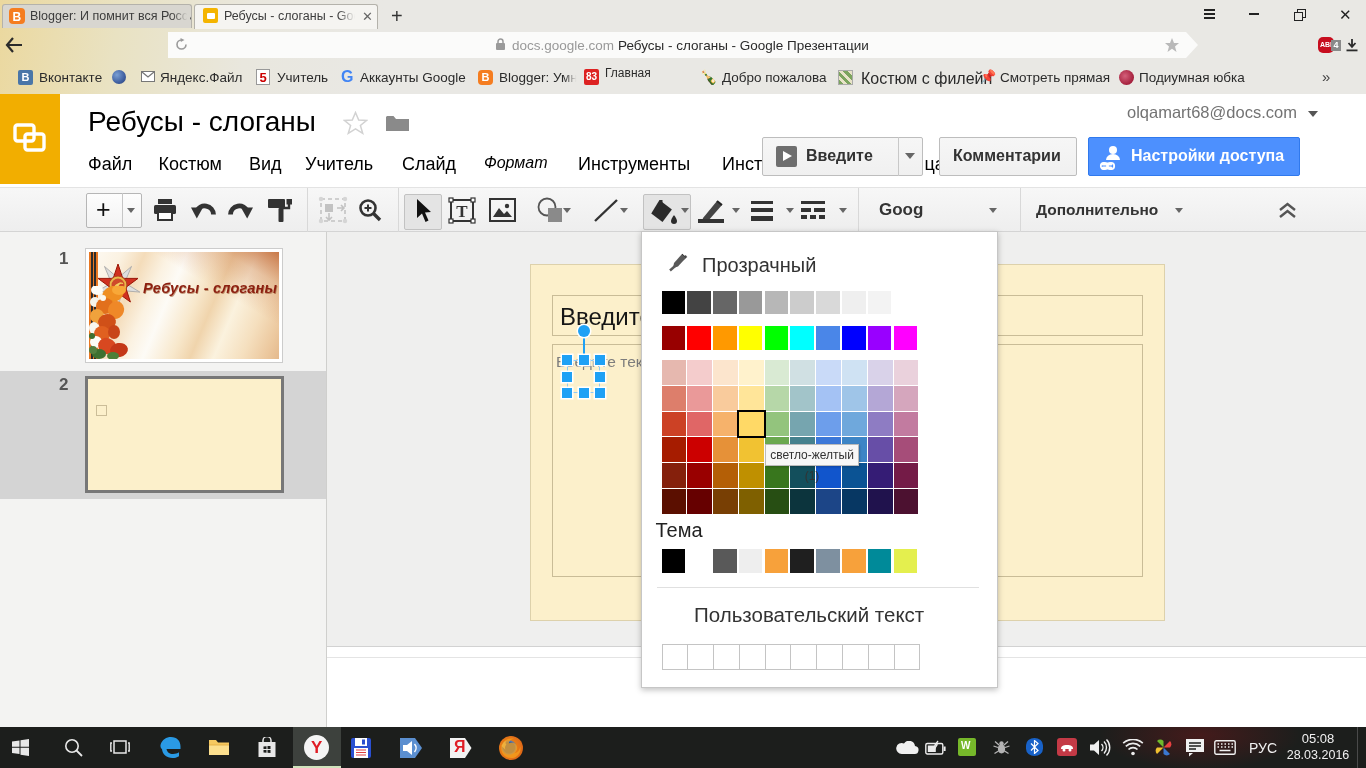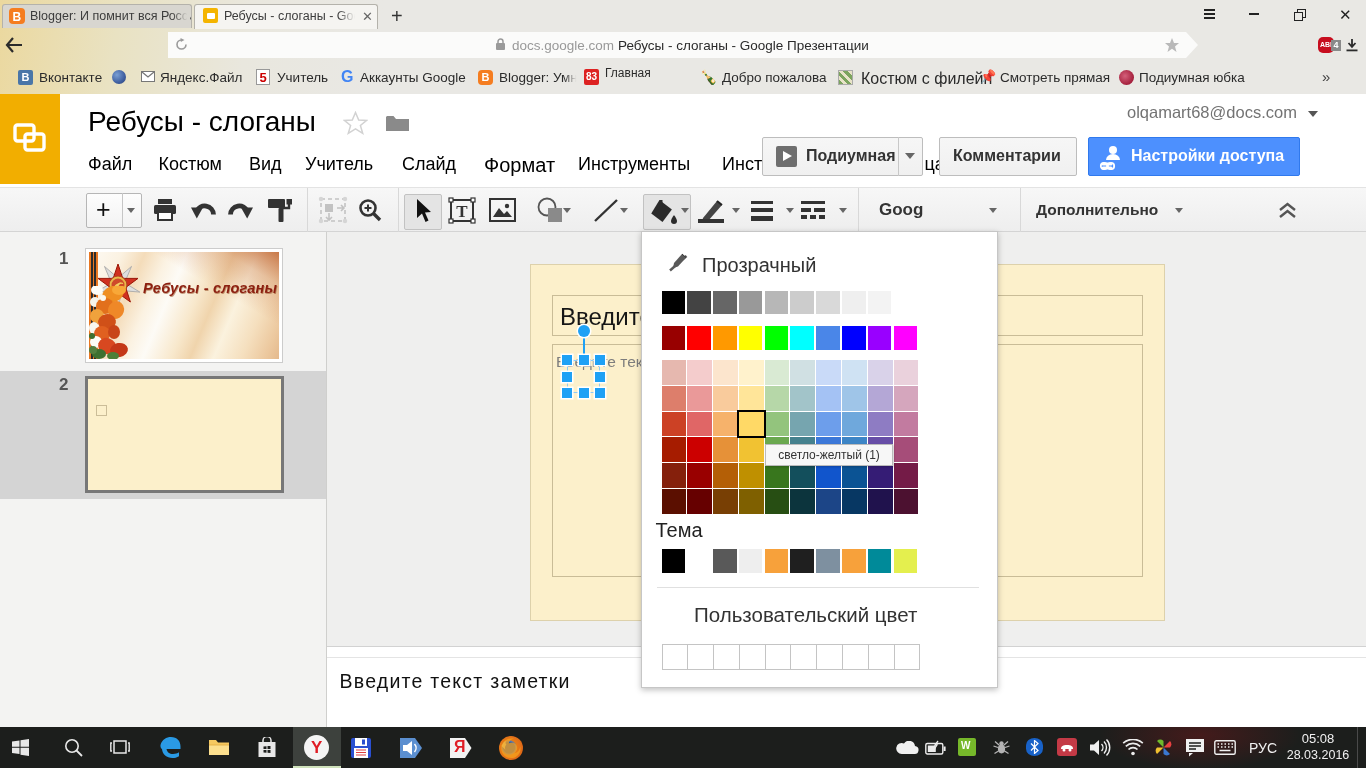--- a/index.html
+++ b/index.html
@@ -111,32 +111,32 @@
     </svg>
   <svg class="abs" style="left:385px;top:20px;" width="25" height="19" viewBox="0 0 25 19">
       <path d="M1 3 L1 17 L24 17 L24 5 L11 5 L8.5 2 L2 2 Z" fill="#8a8a8a"></path>
     </svg>
 
   <div class="abs" style="left:88px;top:59.5px;font-size:18px;color:#000;">Файл</div>
   <div class="abs" style="left:158.5px;top:59.5px;font-size:18px;color:#000;">Костюм</div>
   <div class="abs" style="left:249px;top:59.5px;font-size:18px;color:#000;">Вид</div>
   <div class="abs" style="left:305px;top:59.5px;font-size:18px;color:#000;">Учитель</div>
   <div class="abs" style="left:402px;top:59.5px;font-size:18px;color:#000;">Слайд</div>
-  <div class="abs" style="left:484px;top:59.5px;font-size:20px;color:#000;">Формат</div>
+  <div class="abs" style="left:484px;top:59.5px;font-size:16px;color:#000;font-style:italic;">Формат</div>
   <div class="abs" style="left:578px;top:59.5px;font-size:18px;color:#000;">Инструменты</div>
   <div class="abs" style="left:722px;top:59.5px;font-size:18px;color:#000;">Инструменты</div>
 
   <div class="abs" style="left:1127px;top:8.5px;font-size:16.5px;color:#737373;">olqamart68@docs.com</div>
   <div class="abs" style="left:1308px;top:17px;width:0;height:0;border-left:5.5px solid transparent;border-right:5.5px solid transparent;border-top:6px solid #555;"></div>
 
   <div class="abs" style="left:762px;top:43px;width:161px;height:39px;background:linear-gradient(#f6f6f6,#f0f0f0);border:1px solid #bdbdbd;border-radius:2px;"></div>
   <div class="abs" style="left:898px;top:43px;width:1px;height:39px;background:#c8c8c8;"></div>
   <div class="abs" style="left:776px;top:52px;width:21px;height:21px;background:#6e6e6e;border-radius:2px;"></div>
   <div class="abs" style="left:783px;top:57px;width:0;height:0;border-top:5.5px solid transparent;border-bottom:5.5px solid transparent;border-left:9px solid #fff;"></div>
-  <div class="abs" style="left:806px;top:53px;font-size:16px;font-weight:bold;color:#333;">Подиумная</div>
+  <div class="abs" style="left:806px;top:53px;font-size:16px;font-weight:bold;color:#333;">Введите</div>
   <div class="abs" style="left:905px;top:59px;width:0;height:0;border-left:5px solid transparent;border-right:5px solid transparent;border-top:6px solid #666;"></div>
 
   <div class="abs" style="left:924.5px;top:59.5px;font-size:18px;color:#000;">ца</div>
 
   <div class="abs" style="left:939px;top:43px;width:138px;height:39px;background:linear-gradient(#f6f6f6,#f0f0f0);border:1px solid #bdbdbd;border-radius:2px;"></div>
   <div class="abs" style="left:953px;top:53px;font-size:16px;font-weight:bold;color:#333;">Комментарии</div>
 
   <div class="abs" style="left:1088px;top:43px;width:212px;height:39px;background:#4d90fe;border:1px solid #3079ed;border-radius:2px;"></div>
   <svg class="abs" style="left:1099px;top:50px;" width="26" height="26" viewBox="0 0 26 26">
       <circle cx="14" cy="6" r="4" fill="#fff"></circle>
@@ -343,21 +343,20 @@
 <div class="abs" style="left:578.5px;top:355px;width:10px;height:10px;background:#1fa1f5;box-shadow:0 0 0 1.5px #fff;"></div>
 <div class="abs" style="left:595px;top:355px;width:10px;height:10px;background:#1fa1f5;box-shadow:0 0 0 1.5px #fff;"></div>
 <div class="abs" style="left:562px;top:371.5px;width:10px;height:10px;background:#1fa1f5;box-shadow:0 0 0 1.5px #fff;"></div>
 <div class="abs" style="left:595px;top:371.5px;width:10px;height:10px;background:#1fa1f5;box-shadow:0 0 0 1.5px #fff;"></div>
 <div class="abs" style="left:562px;top:388px;width:10px;height:10px;background:#1fa1f5;box-shadow:0 0 0 1.5px #fff;"></div>
 <div class="abs" style="left:578.5px;top:388px;width:10px;height:10px;background:#1fa1f5;box-shadow:0 0 0 1.5px #fff;"></div>
 <div class="abs" style="left:595px;top:388px;width:10px;height:10px;background:#1fa1f5;box-shadow:0 0 0 1.5px #fff;"></div>
 
 <div class="abs" style="left:327px;top:646px;width:1039px;height:81px;background:#fff;border-top:1px solid #d2d2d2;">
   <div class="abs" style="left:0;top:10px;width:1039px;height:1px;background:#e4e4e4;"></div>
-  <div class="abs" style="left:12.5px;top:22.5px;font-size:19.5px;letter-spacing:1.25px;color:#111;">Введите текст заметки</div>
 </div>
 
 <div class="abs" id="colordrop" style="left:641px;top:231px;width:357px;height:457px;background:#fff;border:1px solid #c6c6c6;box-shadow:0 2px 6px rgba(0,0,0,0.25);">
 <svg class="abs" style="left:27px;top:20px;" width="19" height="20" viewBox="0 0 19 20">
       <path d="M5 11 L13 2 L17 5.5 L9 14.5 L4 16 Z" fill="#5a5a5a"></path>
       <path d="M1 18.5 L17.5 4" stroke="#5a5a5a" stroke-width="2.4"></path>
       <path d="M13 2 L17 5.5" stroke="#333" stroke-width="1"></path>
     </svg>
 <div class="abs" style="left:60px;top:22px;font-size:20px;color:#333;">Прозрачный</div>
 <div class="crow" style="left:19.5px;top:58.5px;">
@@ -449,36 +448,36 @@
       <i style="background:#660000;"></i>
       <i style="background:#783f04;"></i>
       <i style="background:#7f6000;"></i>
       <i style="background:#274e13;"></i>
       <i style="background:#0c343d;"></i>
       <i style="background:#1c4587;"></i>
       <i style="background:#073763;"></i>
       <i style="background:#20124d;"></i>
       <i style="background:#4c1130;"></i>
     </div>
-<div class="abs" style="left:123px;top:212px;width:128px;height:22px;background:#f7f7f7;border:1px solid #bbb;box-shadow:1px 1px 2px rgba(0,0,0,0.2);font-size:12px;color:#333;text-align:center;line-height:21px;z-index:4;">светло-желтый (1)</div>
+<div class="abs" style="left:123px;top:212px;width:94px;height:22px;background:#f7f7f7;border:1px solid #bbb;box-shadow:1px 1px 2px rgba(0,0,0,0.2);font-size:12px;color:#333;text-align:center;line-height:21px;z-index:4;">светло-желтый (1)</div>
 <div class="abs" style="left:13.5px;top:287px;font-size:20px;color:#222;">Тема</div>
 <div class="crow" style="left:19.5px;top:317px;">
       <i style="background:#000000;"></i>
       <i style="background:#ffffff;"></i>
       <i style="background:#595959;"></i>
       <i style="background:#eeeeee;"></i>
       <i style="background:#f7a13b;"></i>
       <i style="background:#1f1f1f;"></i>
       <i style="background:#7e90a0;"></i>
       <i style="background:#f7a13b;"></i>
       <i style="background:#008a99;"></i>
       <i style="background:#e4ef4e;"></i>
     </div>
 <div class="abs" style="left:15px;top:355px;width:322px;height:1px;background:#e0e0e0;"></div>
-<div class="abs" style="left:52px;top:370.5px;font-size:20.5px;color:#333;">Пользовательский цвет</div>
+<div class="abs" style="left:52px;top:370.5px;font-size:20.5px;color:#333;">Пользовательский текст</div>
 <div class="abs" style="left:19.5px;top:412px;display:flex;">
       <i style="background:#fff;border:1px solid #c4c4c4;margin-right:-1px;width:26.8px;height:25.8px;"></i>
       <i style="background:#fff;border:1px solid #c4c4c4;margin-right:-1px;width:26.8px;height:25.8px;"></i>
       <i style="background:#fff;border:1px solid #c4c4c4;margin-right:-1px;width:26.8px;height:25.8px;"></i>
       <i style="background:#fff;border:1px solid #c4c4c4;margin-right:-1px;width:26.8px;height:25.8px;"></i>
       <i style="background:#fff;border:1px solid #c4c4c4;margin-right:-1px;width:26.8px;height:25.8px;"></i>
       <i style="background:#fff;border:1px solid #c4c4c4;margin-right:-1px;width:26.8px;height:25.8px;"></i>
       <i style="background:#fff;border:1px solid #c4c4c4;margin-right:-1px;width:26.8px;height:25.8px;"></i>
       <i style="background:#fff;border:1px solid #c4c4c4;margin-right:-1px;width:26.8px;height:25.8px;"></i>
       <i style="background:#fff;border:1px solid #c4c4c4;margin-right:-1px;width:26.8px;height:25.8px;"></i>

